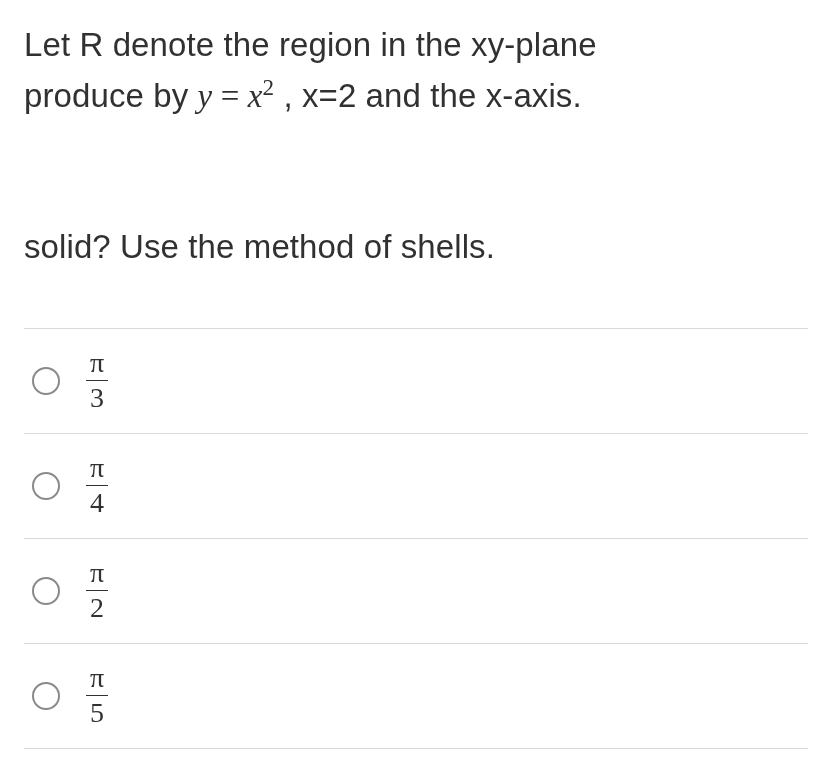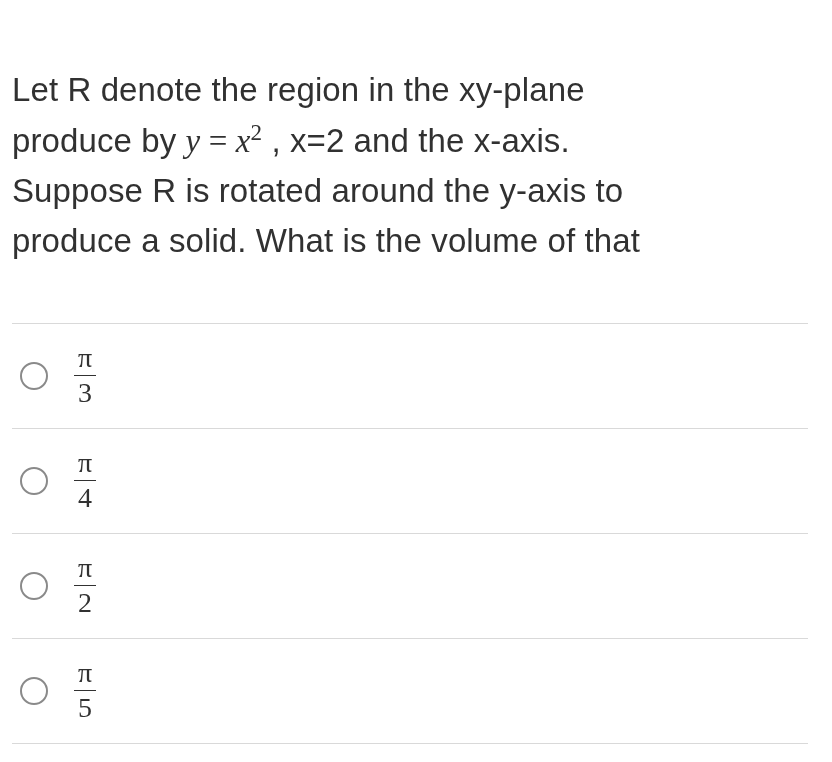--- a/index.html
+++ b/index.html
@@ -6,22 +6,21 @@
     margin: 0;
     padding: 0;
     width: 832px;
     height: 762px;
     background: #ffffff;
     font-family: Arial, Helvetica, sans-serif;
     color: #313131;
   }
   .page {
     box-sizing: border-box;
-    padding: 20px 24px 0 12px;
-    margin-top: 45px;
+    padding: 20px 24px 0 24px;
   }
   .question {
     font-size: 33px;
     line-height: 1.52;
     letter-spacing: 0.1px;
   }
   .math-var {
     font-family: "Times New Roman", Times, serif;
     font-style: italic;
   }
@@ -73,22 +72,23 @@
   }
 </style>
 </head>
 <body>
 
 <div class="page">
 
   <div class="question">
     <span>Let R denote the region in the xy-plane</span><br>
     <span>produce by </span><span class="math-var">y</span><span class="math-eq"> = </span><span class="math-var">x</span><span class="sup">2</span><span> , x=2 and the x-axis.</span><br>
-    <span>Suppose R is rotated around the y-axis to</span><br>
-    <span>produce a solid.  What is the volume of that</span><br>
+    <br>
+    <br>
+    <span>solid?  Use the method of shells.</span>
   </div>
 
   <div class="options">
 
     <div class="option-row">
       <div class="radio"></div>
       <div class="frac">
         <span class="num">π</span>
         <span class="den">3</span>
       </div>

